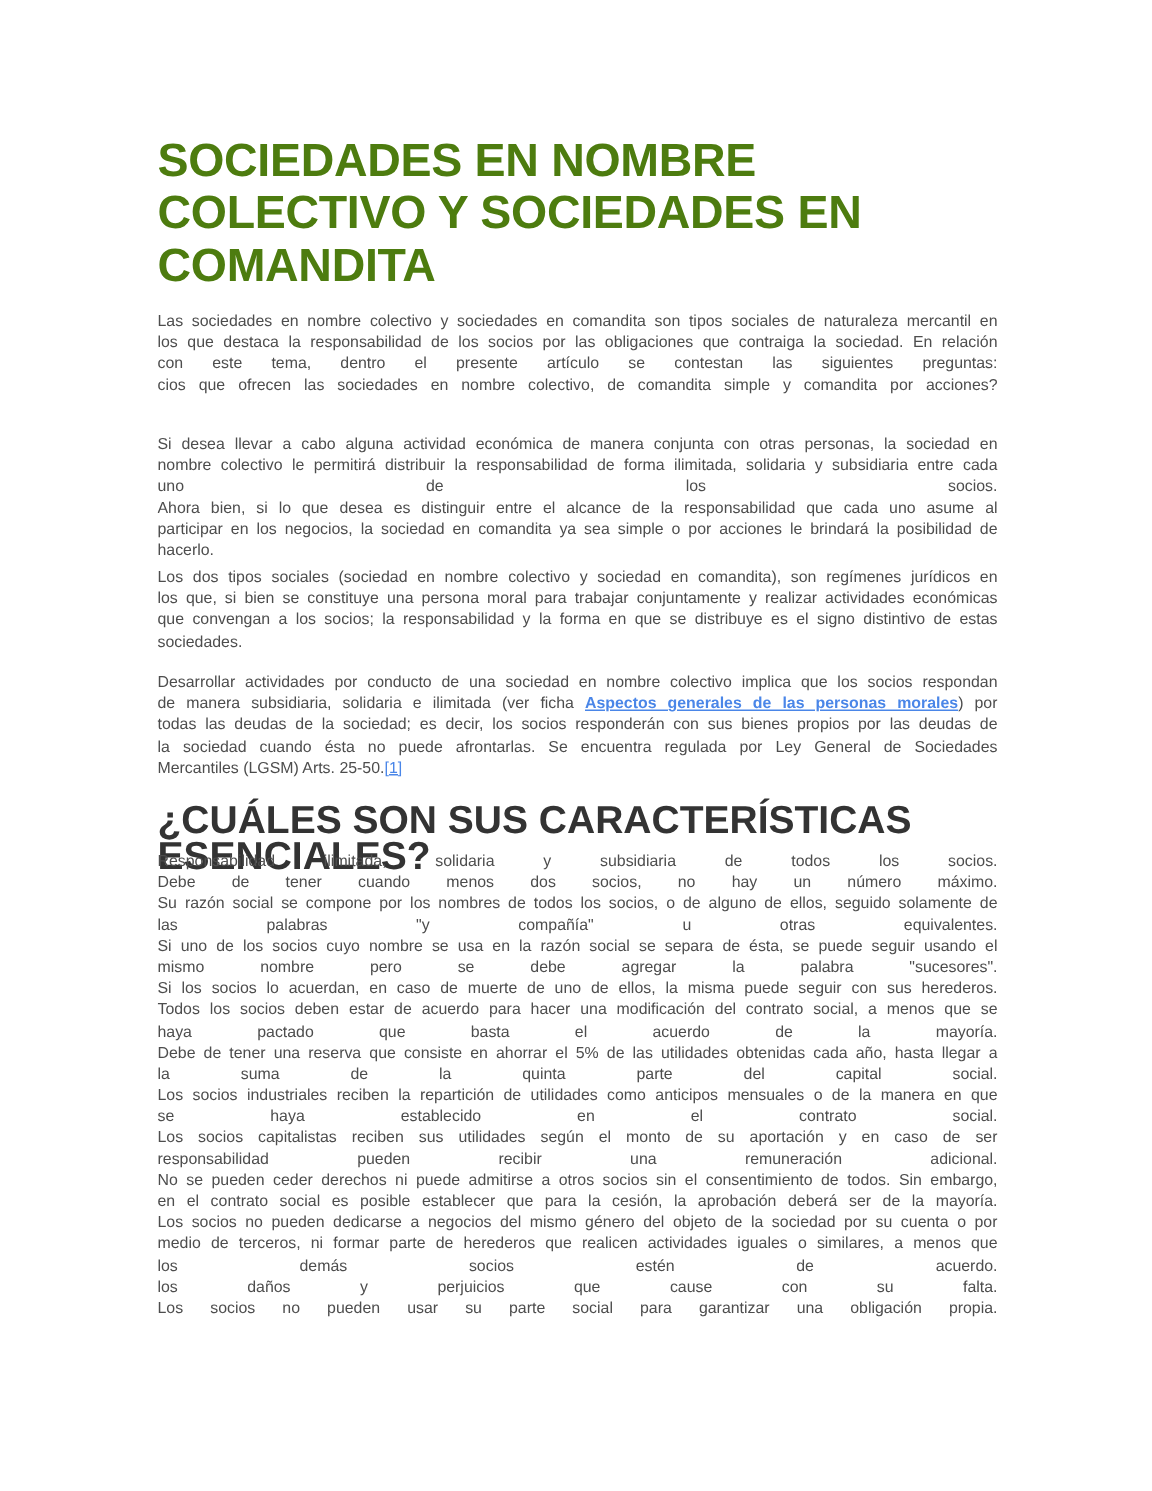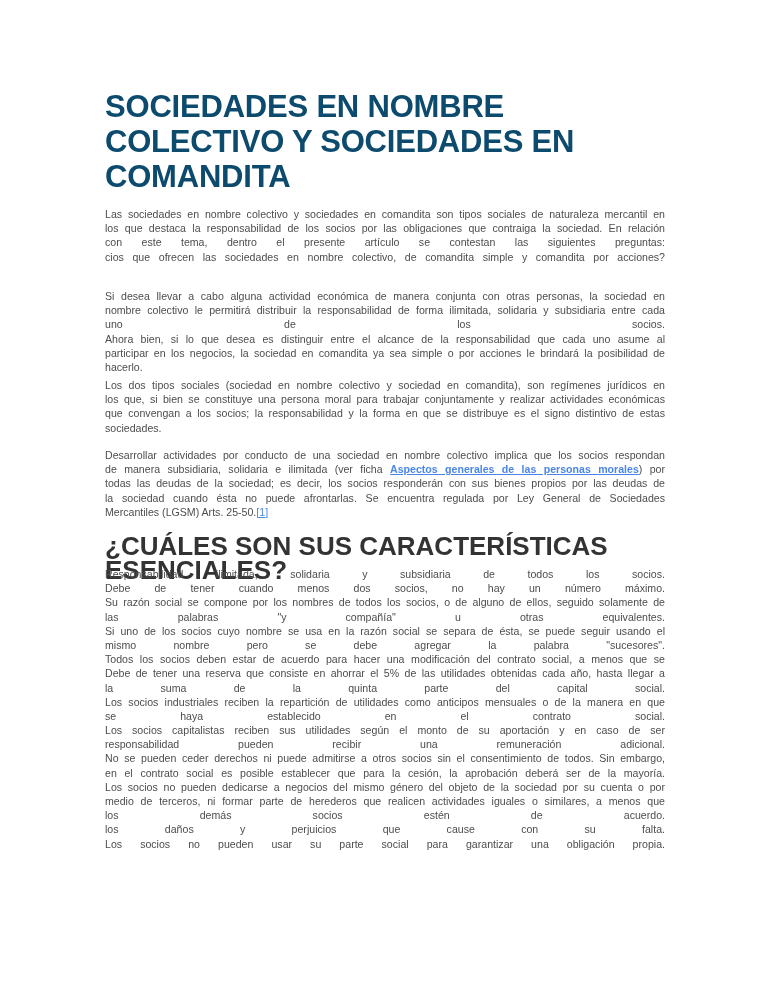--- a/index.html
+++ b/index.html
@@ -1,18 +1,18 @@
 <!DOCTYPE html>
 <html><head>
 <meta charset="utf-8">
 <style>
   html, body { margin: 0; padding: 0; background: #ffffff; }
   body { width: 768px; height: 994px; position: relative; overflow: hidden; font-family: "Liberation Sans", sans-serif; color: #4a4a4a; }
   .page { position: absolute; left: 105px; top: 0; width: 560px; }
-  h1 { font-family: "Liberation Sans", sans-serif; font-weight: bold; font-size: 31px; line-height: 35px; color: #0c4a6e; margin: 0; position: absolute; top: 89px; left: 0; width: 560px; letter-spacing: -0.2px; }
+  h1 { font-family: "Liberation Sans", sans-serif; font-weight: bold; font-size: 31px; line-height: 35px; color: #4d7c0f; margin: 0; position: absolute; top: 89px; left: 0; width: 560px; letter-spacing: -0.2px; }
   h2 { font-family: "Liberation Sans", sans-serif; font-weight: bold; font-size: 26px; line-height: 24px; color: #333333; margin: 0; position: absolute; top: 534px; left: 0; width: 560px; }
   .p { position: absolute; left: 0; width: 560px; font-size: 10.6px; line-height: 14.2px; text-align: justify; color: #4d4d4d; margin: 0; }
   .line { display: block; text-align: justify; text-align-last: justify; height: 14.2px; white-space: nowrap; overflow: hidden; }
   .line.last { text-align-last: left; }
   a.link { color: #4a86e8; font-weight: bold; text-decoration: underline; }
   a.ref { color: #4a86e8; text-decoration: underline; }
   .list { position: absolute; left: 0; top: 567px; width: 560px; font-size: 10.6px; line-height: 14.2px; color: #4d4d4d; }
 </style>
 </head>
 <body>
@@ -57,21 +57,23 @@
 
   <h2>¿CUÁLES SON SUS CARACTERÍSTICAS ESENCIALES?</h2>
 
   <div class="list" id="charlist">
       <span class="line">Responsabilidad ilimitada, solidaria y subsidiaria de todos los socios.</span>
       <span class="line">Debe de tener cuando menos dos socios, no hay un número máximo.</span>
       <span class="line">Su razón social se compone por los nombres de todos los socios, o de alguno de ellos, seguido solamente de</span>
       <span class="line">las palabras "y compañía" u otras equivalentes.</span>
       <span class="line">Si uno de los socios cuyo nombre se usa en la razón social se separa de ésta, se puede seguir usando el</span>
       <span class="line">mismo nombre pero se debe agregar la palabra "sucesores".</span>
+      <span class="line">Si los socios lo acuerdan, en caso de muerte de uno de ellos, la misma puede seguir con sus herederos.</span>
       <span class="line">Todos los socios deben estar de acuerdo para hacer una modificación del contrato social, a menos que se</span>
+      <span class="line">haya pactado que basta el acuerdo de la mayoría.</span>
       <span class="line">Debe de tener una reserva que consiste en ahorrar el 5% de las utilidades obtenidas cada año, hasta llegar a</span>
       <span class="line">la suma de la quinta parte del capital social.</span>
       <span class="line">Los socios industriales reciben la repartición de utilidades como anticipos mensuales o de la manera en que</span>
       <span class="line">se haya establecido en el contrato social.</span>
       <span class="line">Los socios capitalistas reciben sus utilidades según el monto de su aportación y en caso de ser</span>
       <span class="line">responsabilidad pueden recibir una remuneración adicional.</span>
       <span class="line">No se pueden ceder derechos ni puede admitirse a otros socios sin el consentimiento de todos. Sin embargo,</span>
       <span class="line">en el contrato social es posible establecer que para la cesión, la aprobación deberá ser de la mayoría.</span>
       <span class="line">Los socios no pueden dedicarse a negocios del mismo género del objeto de la sociedad por su cuenta o por</span>
       <span class="line">medio de terceros, ni formar parte de herederos que realicen actividades iguales o similares, a menos que</span>

